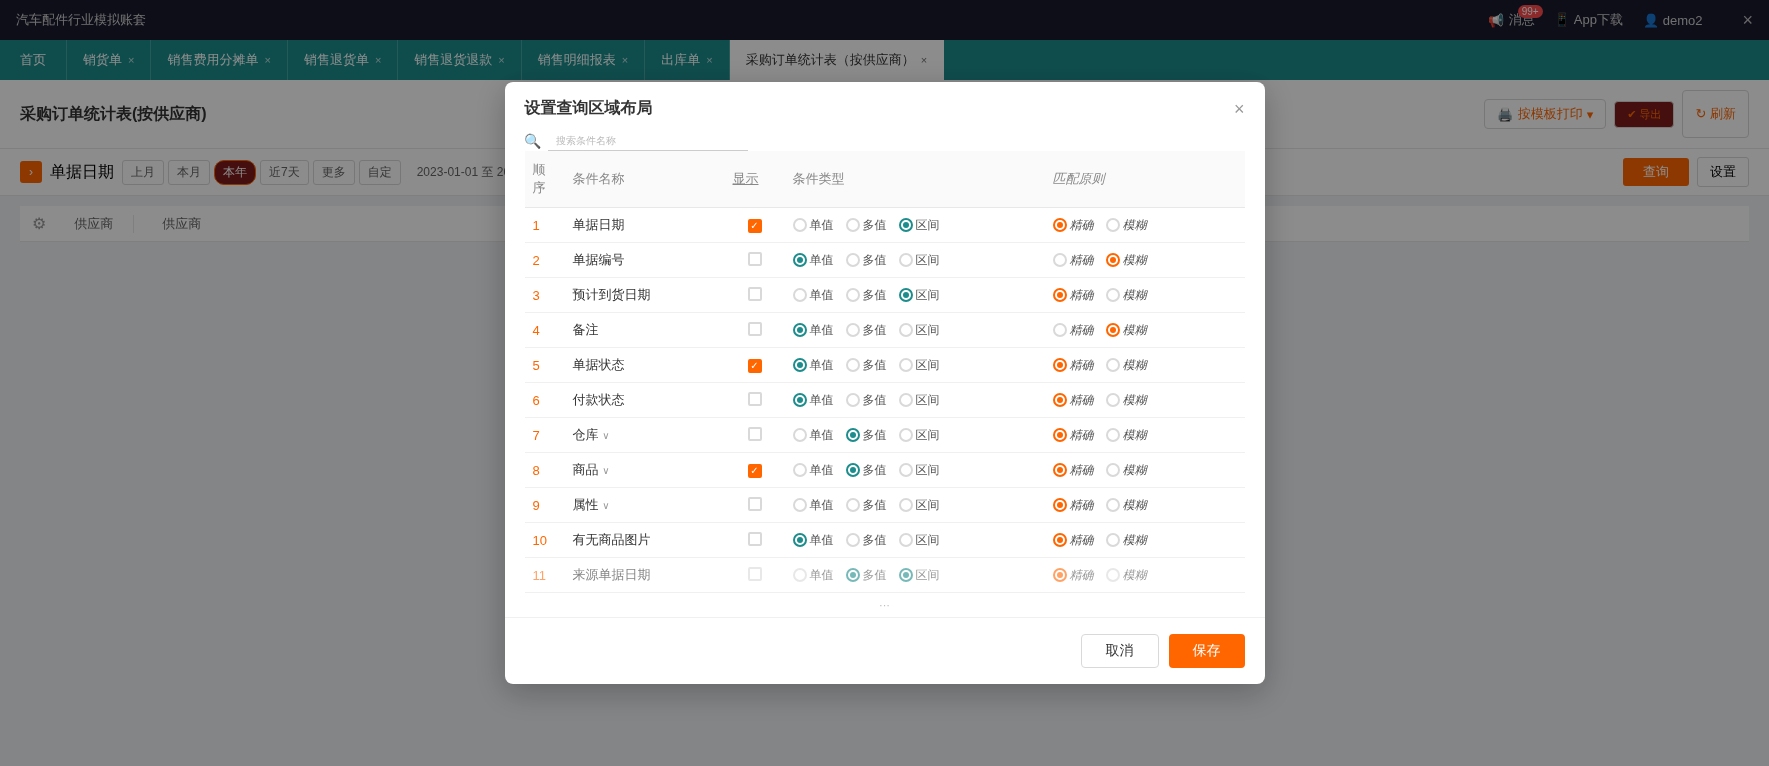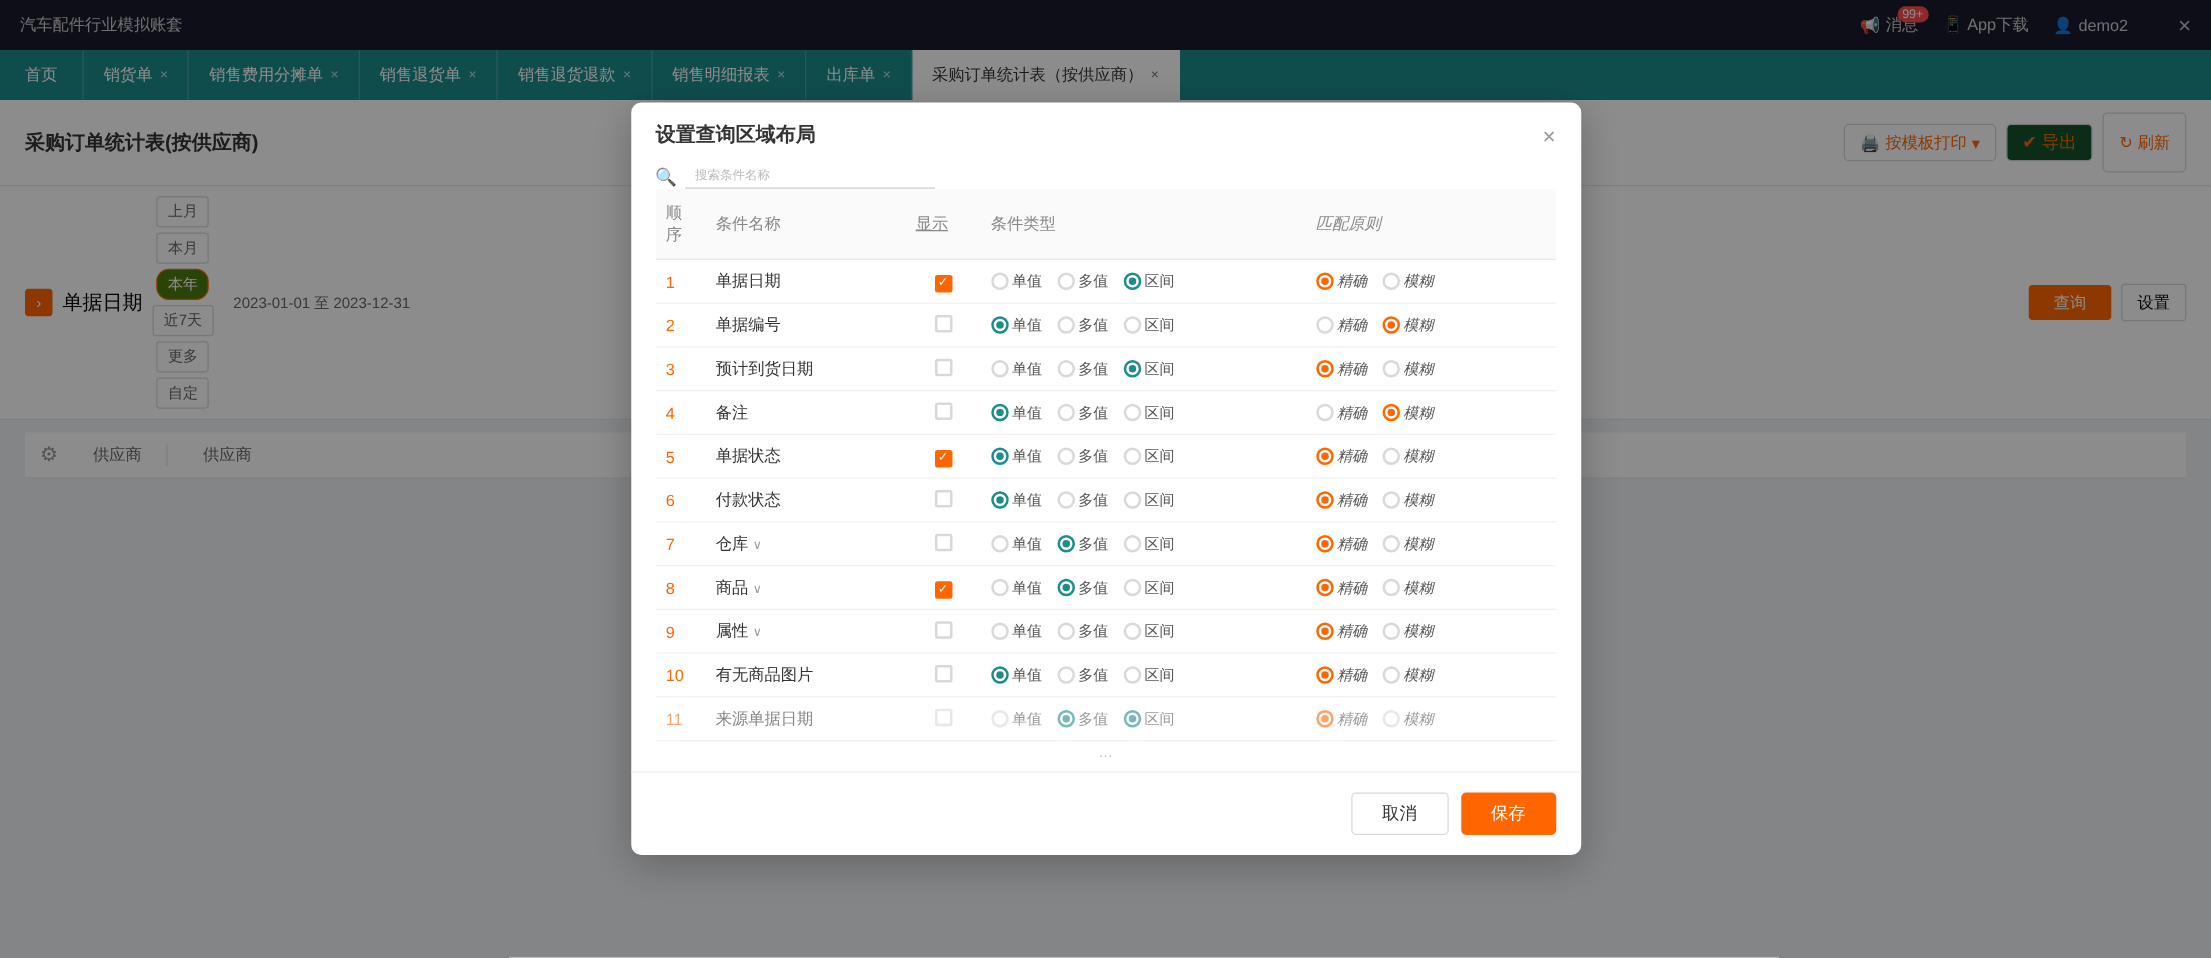--- a/index.html
+++ b/index.html
@@ -47,35 +47,35 @@
       background: #fff;
       padding: 10px 20px;
       display: flex;
       align-items: center;
       justify-content: space-between;
       border-bottom: 1px solid #e8e8e8;
     }
     .page-title { font-size: 16px; font-weight: bold; color: #333; }
     .page-actions { display: flex; gap: 8px; align-items: center; }
     .btn-print { border: 1px solid #d9d9d9; background: #fff; color: #f60; padding: 5px 12px; border-radius: 4px; font-size: 13px; cursor: pointer; display: flex; align-items: center; gap: 4px; }
-    .btn-export { border: 1px solid #d9d9d9; background: #14532d; color: #f60; padding: 5px 12px; border-radius: 4px; font-size: 14px; cursor: pointer; }
+    .btn-export { border: 1px solid #d9d9d9; background: #7f1d1d; color: #f60; padding: 5px 12px; border-radius: 4px; font-size: 11px; cursor: pointer; }
     .btn-refresh { border: 1px solid #d9d9d9; background: #fff; color: #f60; padding: 14px 12px; border-radius: 4px; font-size: 13px; cursor: pointer; }
 
     .filter-bar {
       background: #fff;
       padding: 8px 20px;
       display: flex;
       align-items: center;
       gap: 8px;
       border-bottom: 1px solid #e8e8e8;
     }
     .filter-toggle { background: #f60; color: #fff; border: none; border-radius: 3px; width: 22px; height: 22px; cursor: pointer; font-size: 12px; }
-    .date-btns { display: flex; gap: 4px; align-items: center; flex-direction: column; }
+    .date-btns { display: flex; gap: 4px; align-items: center; }
     .date-btn { border: 1px solid #d9d9d9; background: #fff; padding: 3px 8px; border-radius: 3px; font-size: 12px; cursor: pointer; color: #666; }
-    .date-btn.active { background: #4d7c0f; color: #fff; border-color: #f60; border-radius: 10px; }
+    .date-btn.active { background: #7f1d1d; color: #fff; border-color: #f60; border-radius: 10px; }
     .date-range { font-size: 12px; color: #666; margin-left: 8px; }
     .btn-query { background: #f60; color: #fff; border: none; border-radius: 3px; padding: 5px 20px; font-size: 13px; cursor: pointer; margin-left: auto; }
     .btn-setting { border: 1px solid #d9d9d9; background: #fff; padding: 5px 12px; border-radius: 3px; font-size: 13px; cursor: pointer; }
 
     .table-area {
       padding: 10px 20px;
     }
 
     
     .overlay {

